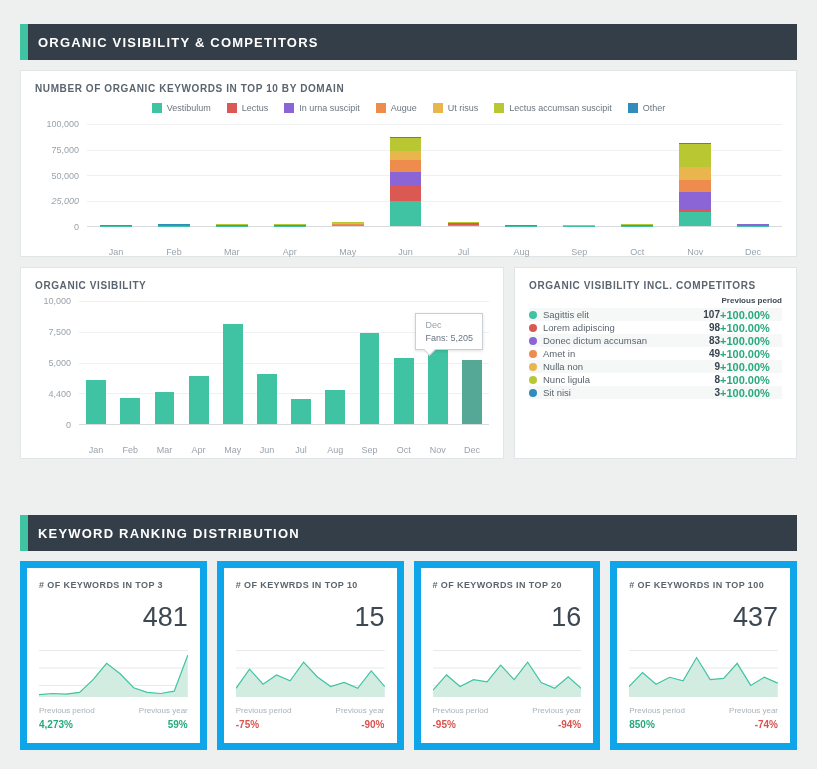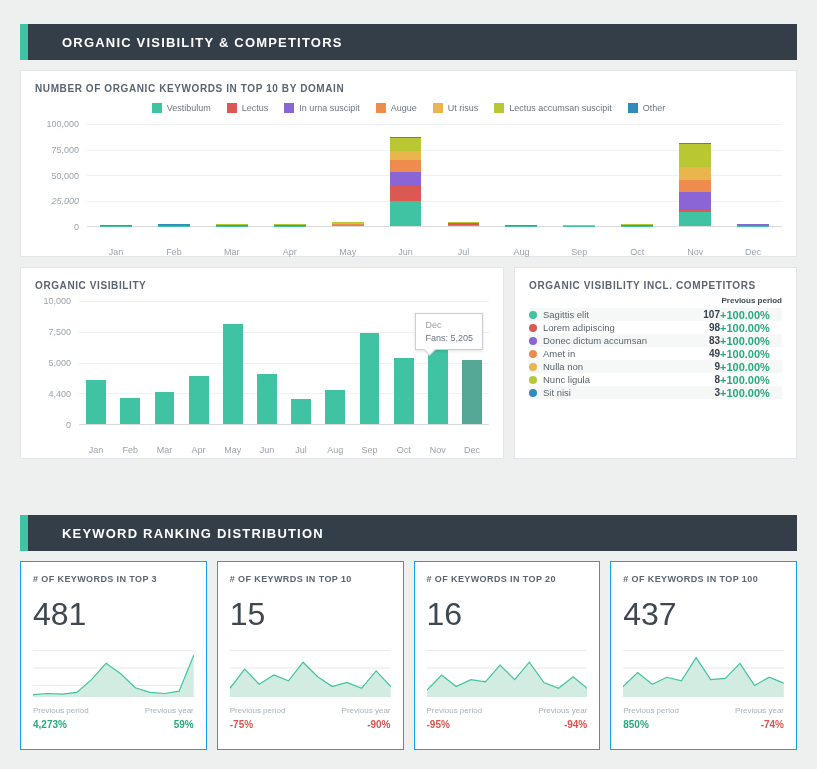--- a/index.html
+++ b/index.html
@@ -1,19 +1,19 @@
 <!DOCTYPE html>
 <html><head>
 <meta charset="utf-8">
 <style>
   *{box-sizing:border-box;margin:0;padding:0}
   html,body{width:817px;height:769px}
   body{background:#eef0f0;font-family:"Liberation Sans",sans-serif;overflow:hidden}
   .page{padding:24px 20px}
-  .section-header{position:relative;height:36px;background:#333e48;display:flex;align-items:center;padding-left:42px}
+  .section-header{position:relative;height:36px;background:#333e48;display:flex;align-items:center;padding-left:18px}
   .section-header .accent{position:absolute;left:0;top:0;bottom:0;width:8px;background:#3fc3a3}
   .section-title{color:#fff;font-size:13px;font-weight:bold;letter-spacing:1.2px}
   .card{background:#fff;border:1px solid #e2e5e7}
   .chart-card{margin-top:10px;height:187px;padding:12px 14px}
   .card-title{font-size:10px;font-weight:bold;color:#5b656f;letter-spacing:.6px}
   .legend{display:flex;justify-content:center;align-items:center;gap:16px;margin-top:8px;height:12px}
   .legend-item{display:flex;align-items:center;gap:5px;font-size:9px;color:#6b757e}
   .legend-swatch{width:10px;height:10px;display:inline-block}
   .chart-row{display:flex;margin-top:10px}
   .y-axis{position:relative;flex:none}
@@ -38,23 +38,23 @@
   .t-subheader{text-align:right;font-size:8px;font-weight:bold;color:#3f4a54;margin-top:5px}
   .t-rows{margin-top:3px}
   .t-row{display:flex;align-items:center;height:13px;font-size:9.5px;color:#5a646e}
   .t-row.striped{background:#f6f8f8}
   .dot{width:8px;height:8px;border-radius:50%;margin-right:6px;flex:none}
   .t-name{flex:1;white-space:nowrap;overflow:hidden}
   .t-val{width:32px;text-align:right;font-weight:bold;color:#39434d;font-size:10px}
   .t-change{width:62px;font-weight:bold;font-size:11px}
   .section-header.second{margin-top:56px}
   .kpi-row{display:flex;gap:10px;margin-top:10px}
-  .kpi{flex:1;background:#fff;border:1px solid #0ea5e9;height:189px;padding:12px}
+  .kpi{flex:1;background:#fff;border:7px solid #0ea5e9;height:189px;padding:12px}
   .kpi-title{font-size:9px;font-weight:bold;color:#5b656f;letter-spacing:.4px;white-space:nowrap}
-  .kpi-value{font-size:32px;color:#3d4852;text-align:left;margin:12px 0 6px}
+  .kpi-value{font-size:27px;color:#3d4852;text-align:right;margin:12px 0 6px}
   .kpi-spark{width:100%;height:58px;display:block}
   .kpi-labels{display:flex;justify-content:space-between;font-size:8px;color:#a9b2b9;margin-top:9px}
   .kpi-vals{display:flex;justify-content:space-between;font-size:10px;font-weight:bold;margin-top:4px}
 </style>
 </head>
 <body>
 
 <div class="page">
 
   <div class="section-header">

